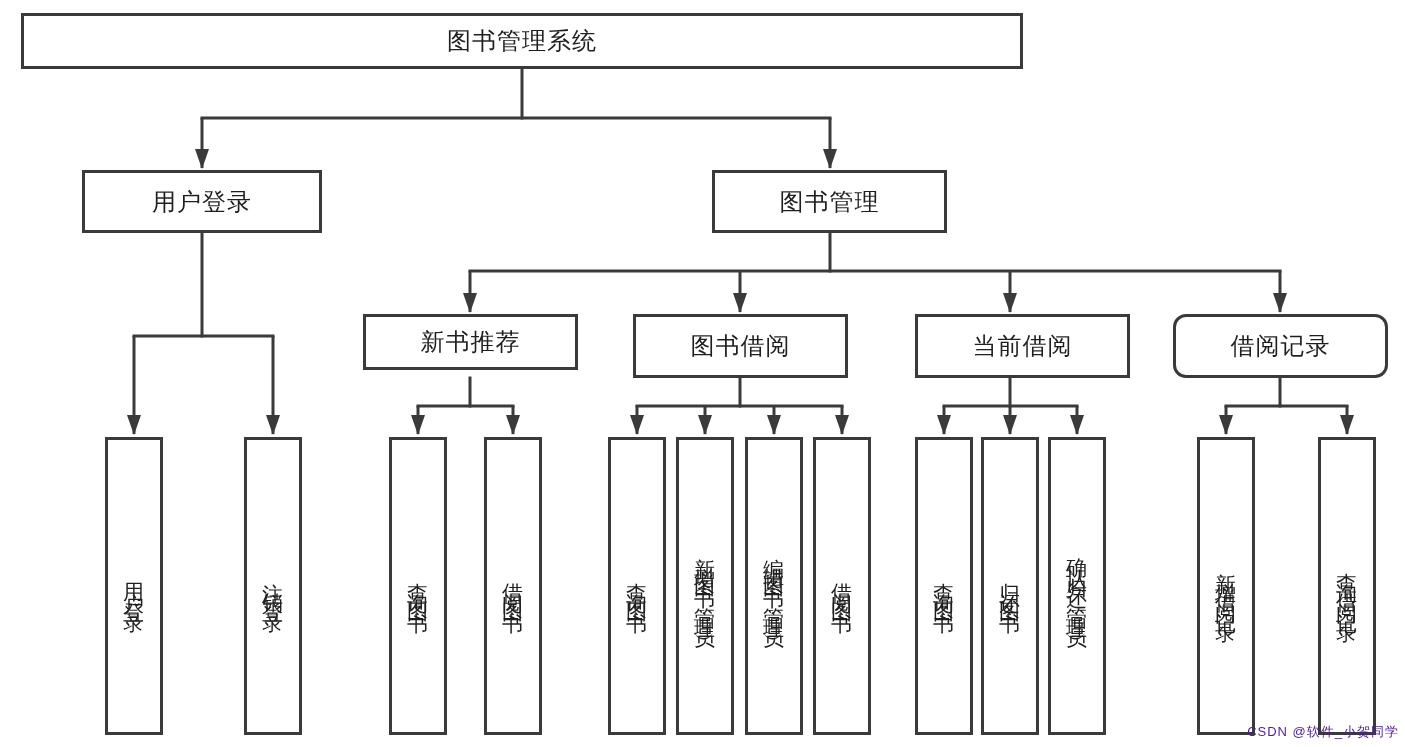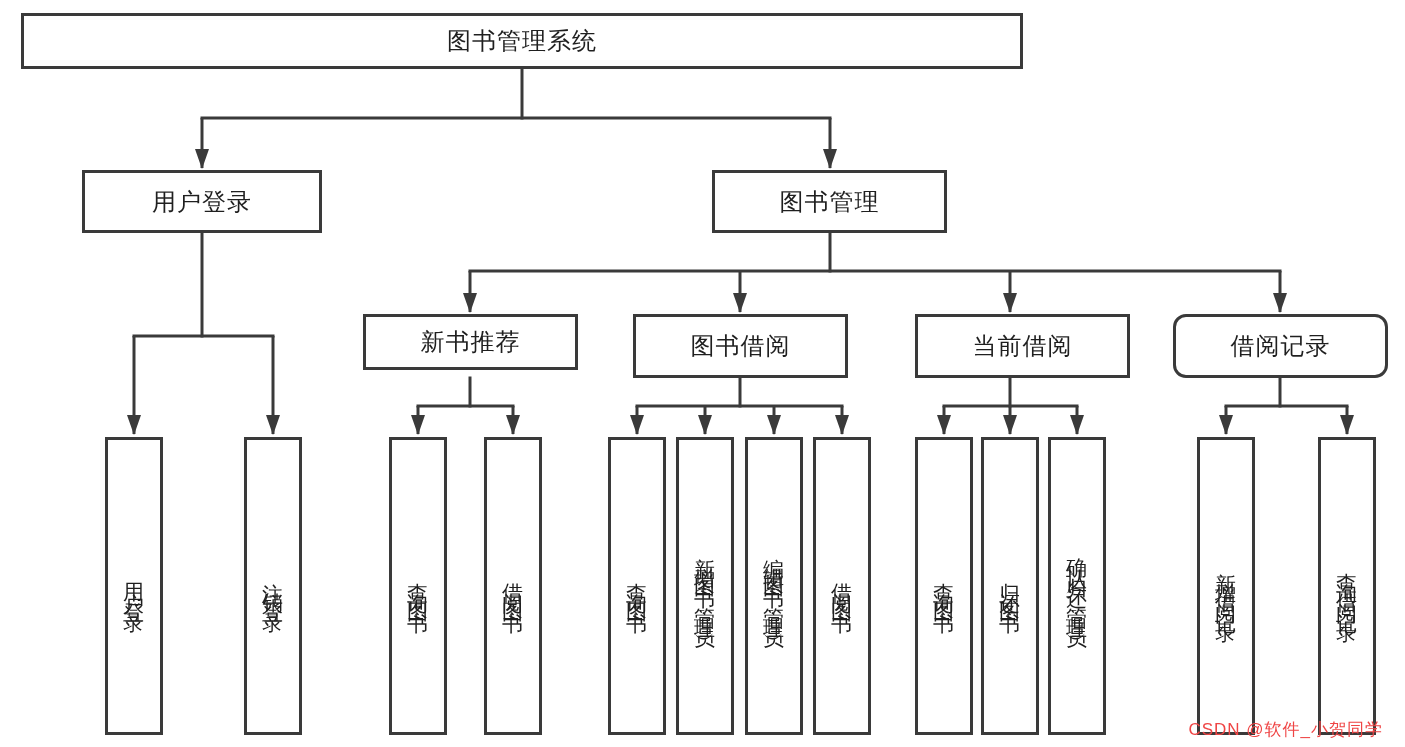--- a/index.html
+++ b/index.html
@@ -32,24 +32,24 @@
     white-space: nowrap;
   }
   .box-v {
     writing-mode: vertical-rl;
     font-size: 21px;
     letter-spacing: 10px;
     line-height: 1;
   }
   .watermark {
     position: absolute;
-    right: 22px;
+    right: 6px;
     bottom: 6px;
-    font-size: 17px;
-    color: #ef4444;
+    font-size: 13px;
+    color: #4c1d95;
     letter-spacing: 1px;
     z-index: 5;
     white-space: nowrap;
   }
 </style>
 </head>
 <body>
 
 <div class="canvas">
 

